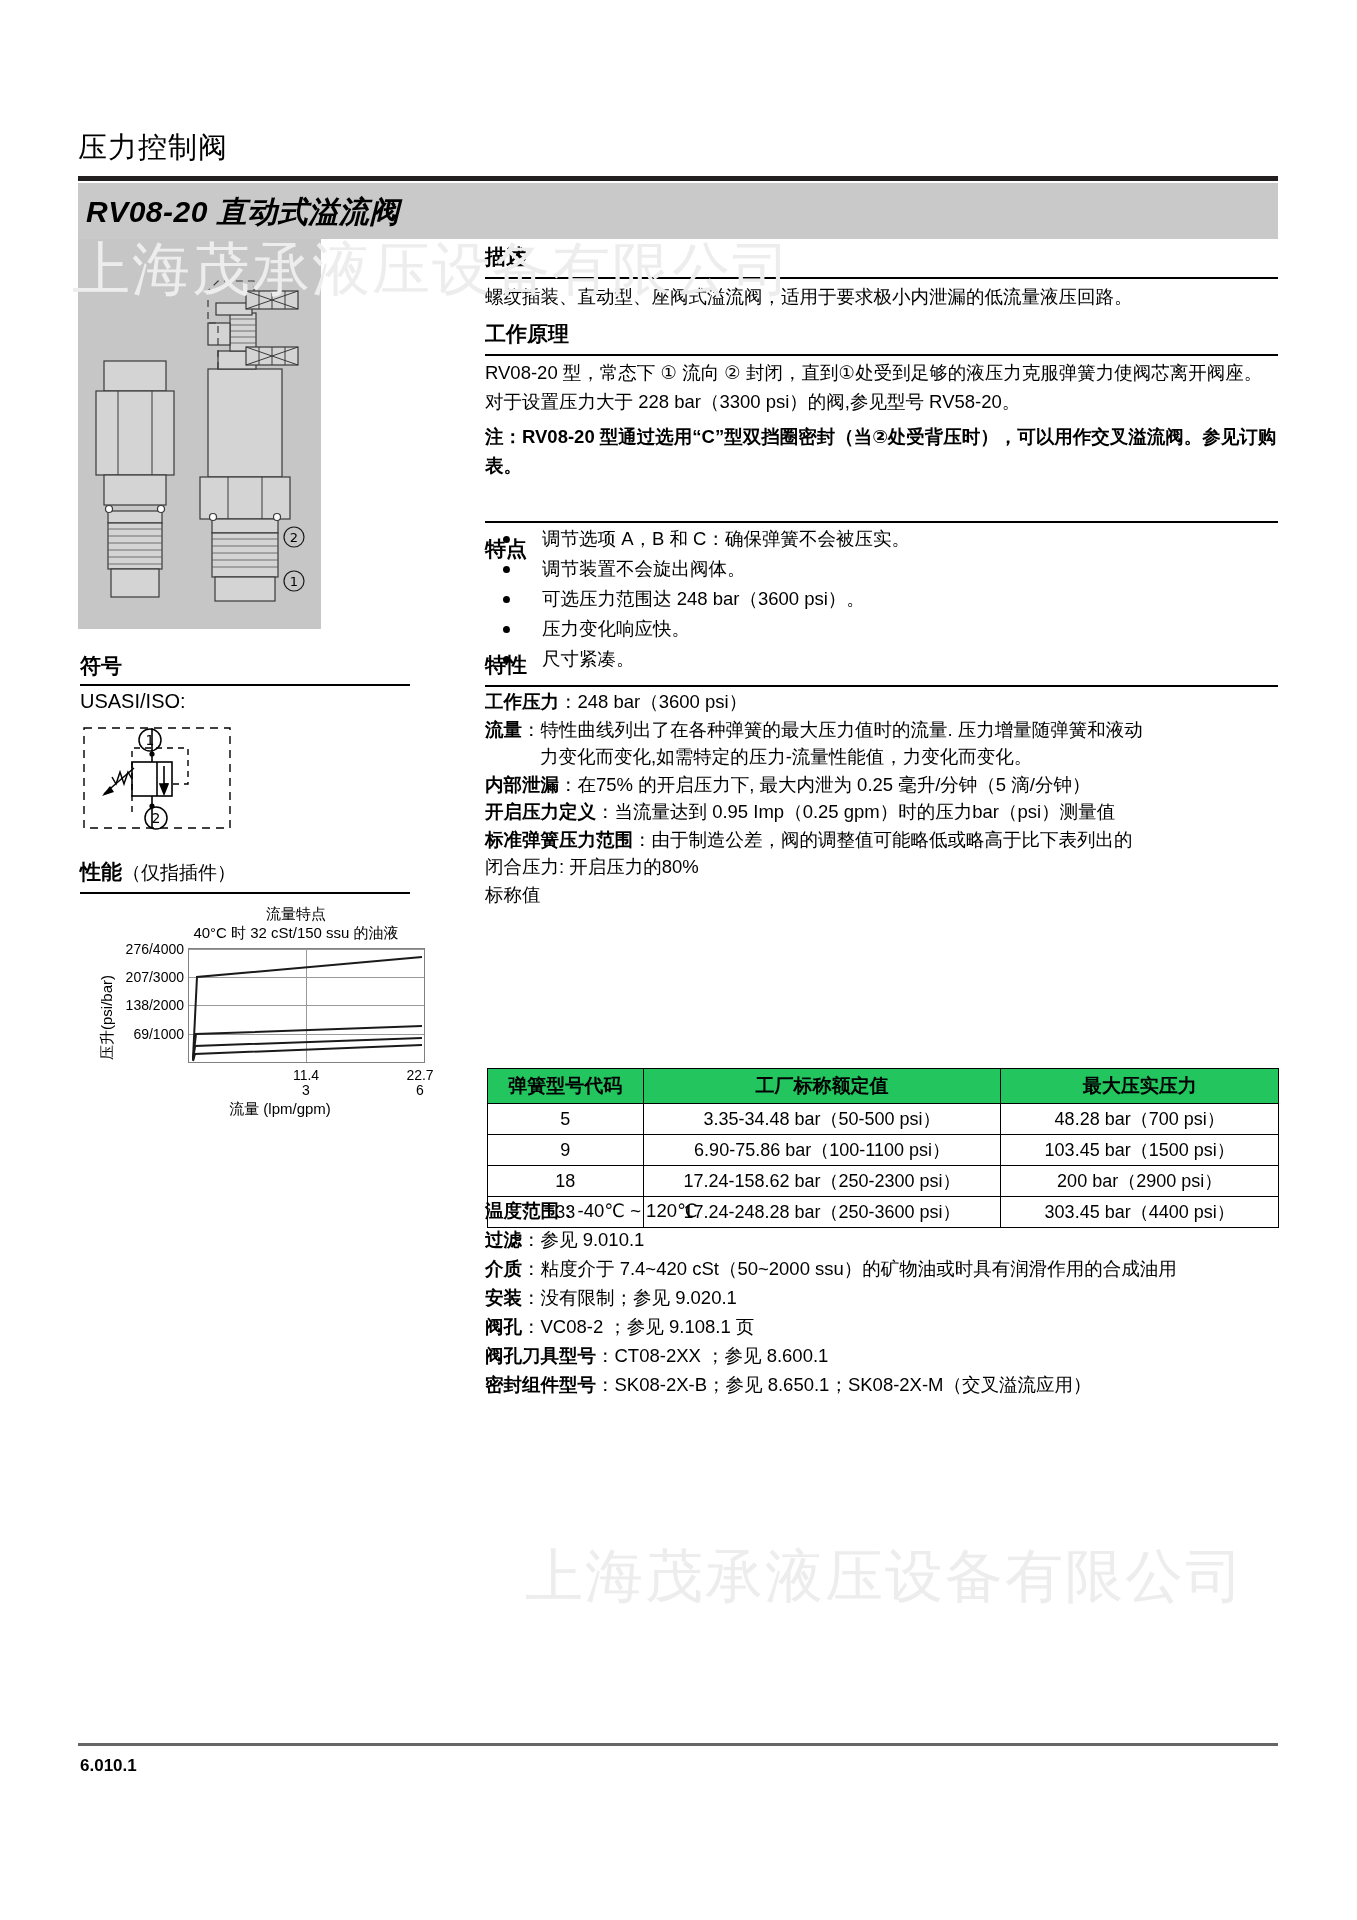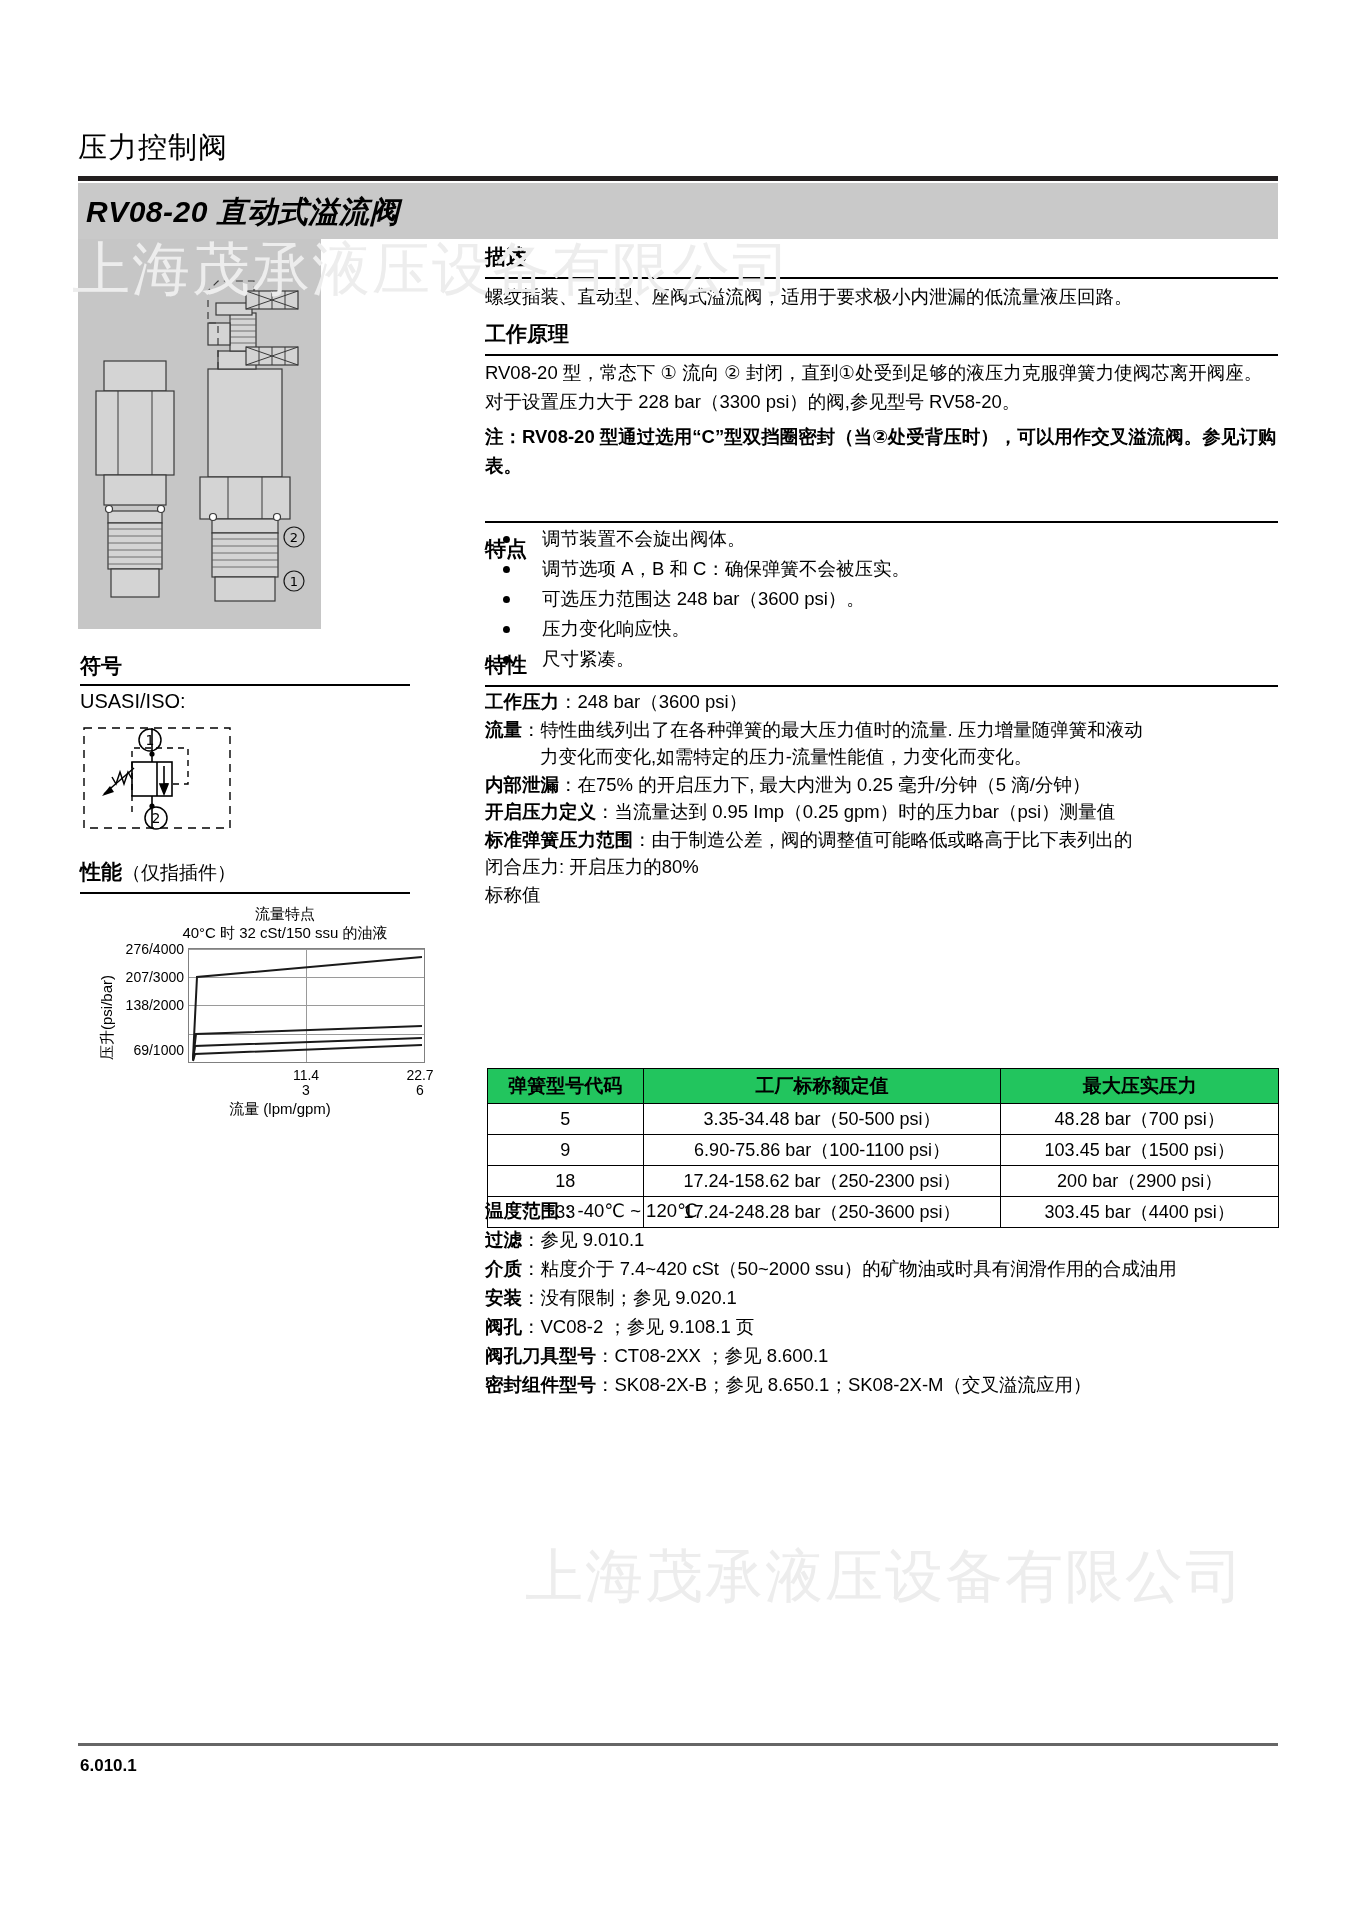--- a/index.html
+++ b/index.html
@@ -97,21 +97,21 @@
   .sym-head   { left: 80px;  top: 652px; }
   .sym-rule   { left: 80px;  top: 684px; width: 330px; }
   .usasi      { position: absolute; left: 80px; top: 690px; font-size: 20px; font-weight: normal; }
   .symbol-box { position: absolute; left: 80px; top: 722px; width: 190px; height: 112px; }
 
   .perf-head  { left: 80px;  top: 858px; }
   .perf-rule  { left: 80px;  top: 892px; width: 330px; }
 
   .chart-wrap { position: absolute; left: 80px; top: 900px; width: 400px; height: 220px; }
   .chart-title {
-    position: absolute; left: 5px; top: 4px; width: 400px;
+    position: absolute; left: 16px; top: 4px; width: 400px;
     text-align: center; font-size: 15px; line-height: 19px;
   }
   .chart-ylabel {
     position: absolute;
     left: -48px; top: 108px;
     width: 150px;
     transform: rotate(-90deg);
     transform-origin: center center;
     font-size: 15px;
     text-align: center;
@@ -381,21 +381,21 @@
       <div class="gridline" style="top:0px;"></div>
       <div class="ytick" style="top:0px;">276/4000</div>
 
       <div class="gridline" style="top:28px;"></div>
       <div class="ytick" style="top:28px;">207/3000</div>
 
       <div class="gridline" style="top:56px;"></div>
       <div class="ytick" style="top:56px;">138/2000</div>
 
       <div class="gridline" style="top:85px;"></div>
-      <div class="ytick" style="top:101px;">69/1000</div>
+      <div class="ytick" style="top:85px;">69/1000</div>
 
       <div class="vgrid" style="left:117px;"></div>
 
       <svg width="235" height="113" viewBox="0 0 235 113" style="position:absolute;left:0;top:0;">
         <g fill="none" stroke="#1a1a1a" stroke-width="2">
           <polyline points="4,109 8,28 233,8"></polyline>
           <polyline points="4,111 7,85 233,77"></polyline>
           <polyline points="4,111 6,97 233,89"></polyline>
           <polyline points="4,112 6,105 233,96"></polyline>
         </g>
@@ -419,22 +419,22 @@
   <div class="desc-body">螺纹插装、直动型、座阀式溢流阀，适用于要求极小内泄漏的低流量液压回路。</div>
 
   <div class="sec-head prin-head">工作原理</div>
   <div class="sec-rule prin-rule"></div>
   <div class="prin-body">RV08-20 型，常态下 ① 流向 ② 封闭，直到①处受到足够的液压力克服弹簧力使阀芯离开阀座。对于设置压力大于 228 bar（3300 psi）的阀,参见型号 RV58-20。</div>
   <div class="prin-note">注：RV08-20 型通过选用“C”型双挡圈密封（当②处受背压时），可以用作交叉溢流阀。参见订购表。</div>
 
   <div class="sec-head feat-head">特点</div>
   <div class="sec-rule feat-rule"></div>
   <ul class="feat-list">
+    <li>调节选项 A，B 和 C：确保弹簧不会被压实。</li>
     <li>调节装置不会旋出阀体。</li>
-    <li>调节选项 A，B 和 C：确保弹簧不会被压实。</li>
     <li>可选压力范围达 248 bar（3600 psi）。</li>
     <li>压力变化响应快。</li>
     <li>尺寸紧凑。</li>
   </ul>
 
   <div class="sec-head char-head">特性</div>
   <div class="sec-rule char-rule"></div>
 
   <div class="char-body">
     <div>

